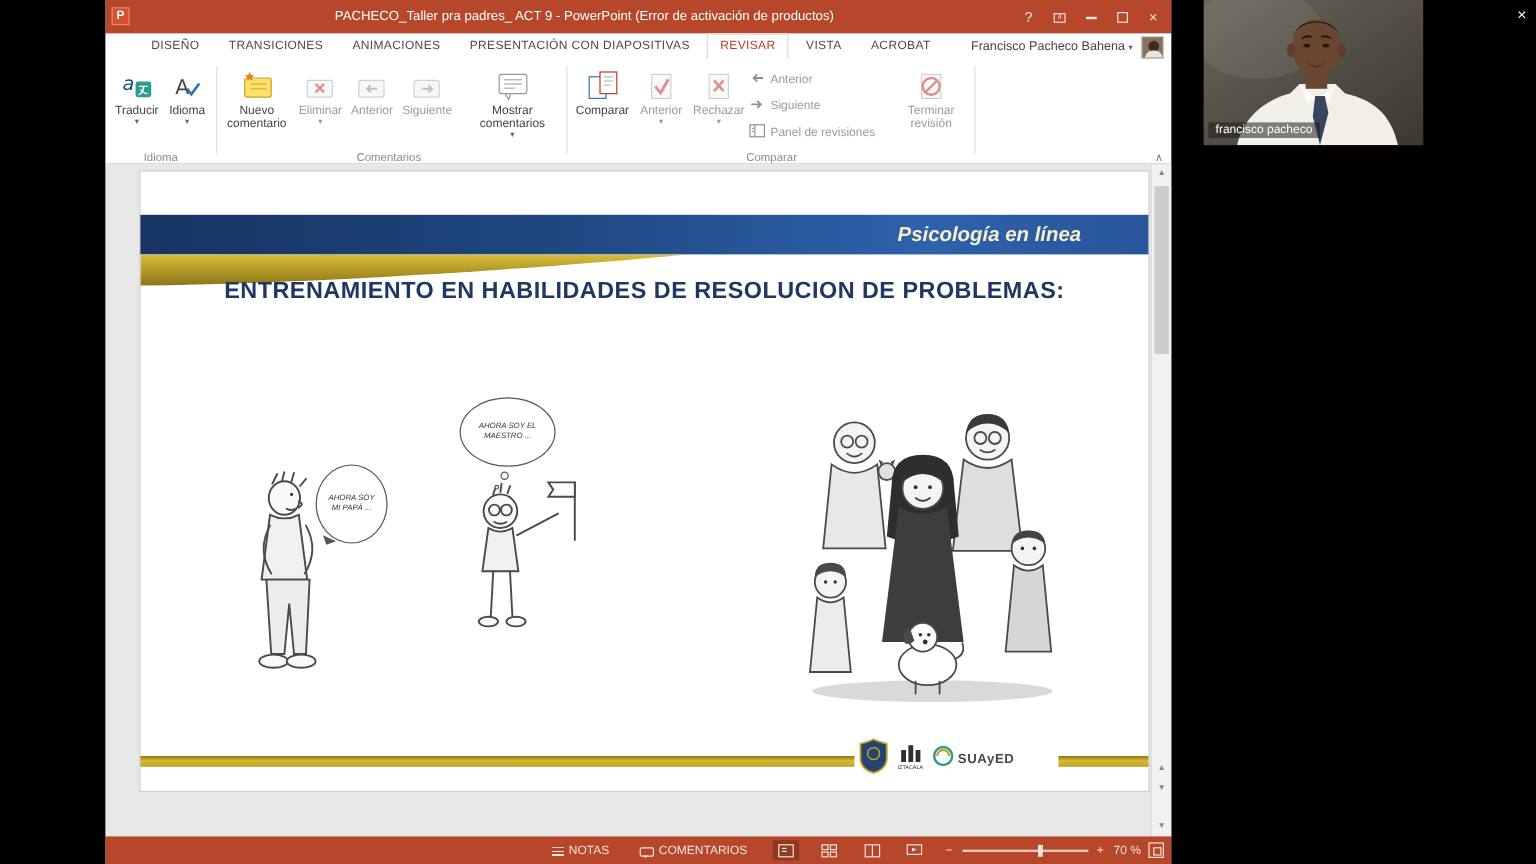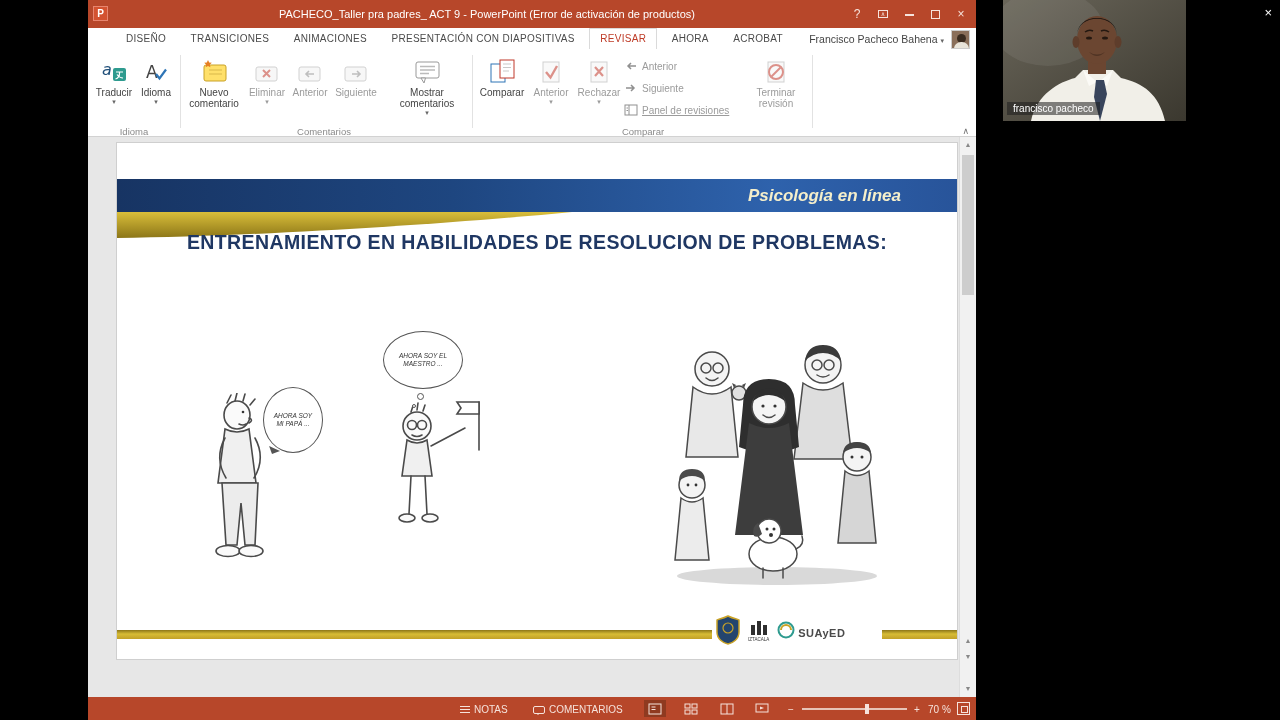--- a/index.html
+++ b/index.html
@@ -134,21 +134,21 @@
       </div>
     </div>
 
     <div class="tabrow">
       <div class="tabs">
         <span class="tab">DISEÑO</span>
         <span class="tab">TRANSICIONES</span>
         <span class="tab">ANIMACIONES</span>
         <span class="tab">PRESENTACIÓN CON DIAPOSITIVAS</span>
         <span class="tab active">REVISAR</span>
-        <span class="tab">AHORA</span>
+        <span class="tab">VISTA</span>
         <span class="tab">ACROBAT</span>
       </div>
       <span class="account">
         <span>Francisco Pacheco Bahena</span>
         <span class="dd">▾</span>
       </span>
       <span class="avatar"></span>
     </div>
 
     <div class="ribbon">
@@ -269,21 +269,21 @@
         <span>Anterior</span>
       </div>
       <div class="btn-row" style="top:30px;">
         <span>
           <svg width="14" height="12" viewBox="0 0 14 12">
               <path d="M2 6 h8 M7 3 l3 3 -3 3" stroke="#909090" stroke-width="1.5" fill="none"></path>
             </svg>
         </span>
         <span>Siguiente</span>
       </div>
-      <div class="btn-row" style="top:52px;text-decoration:underline;">
+      <div class="btn-row" style="top:52px;">
         <span>
           <svg width="14" height="12" viewBox="0 0 14 12">
               <rect x="1" y="1" width="12" height="10" fill="#fff" stroke="#909090"></rect>
               <path d="M5 1 v10 M2.5 4 h1.5 M2.5 6.5 h1.5" stroke="#909090"></path>
             </svg>
         </span>
         <span>Panel de revisiones</span>
       </div>
 
       <div class="btn-big disabled" style="left:660px;width:56px;">

